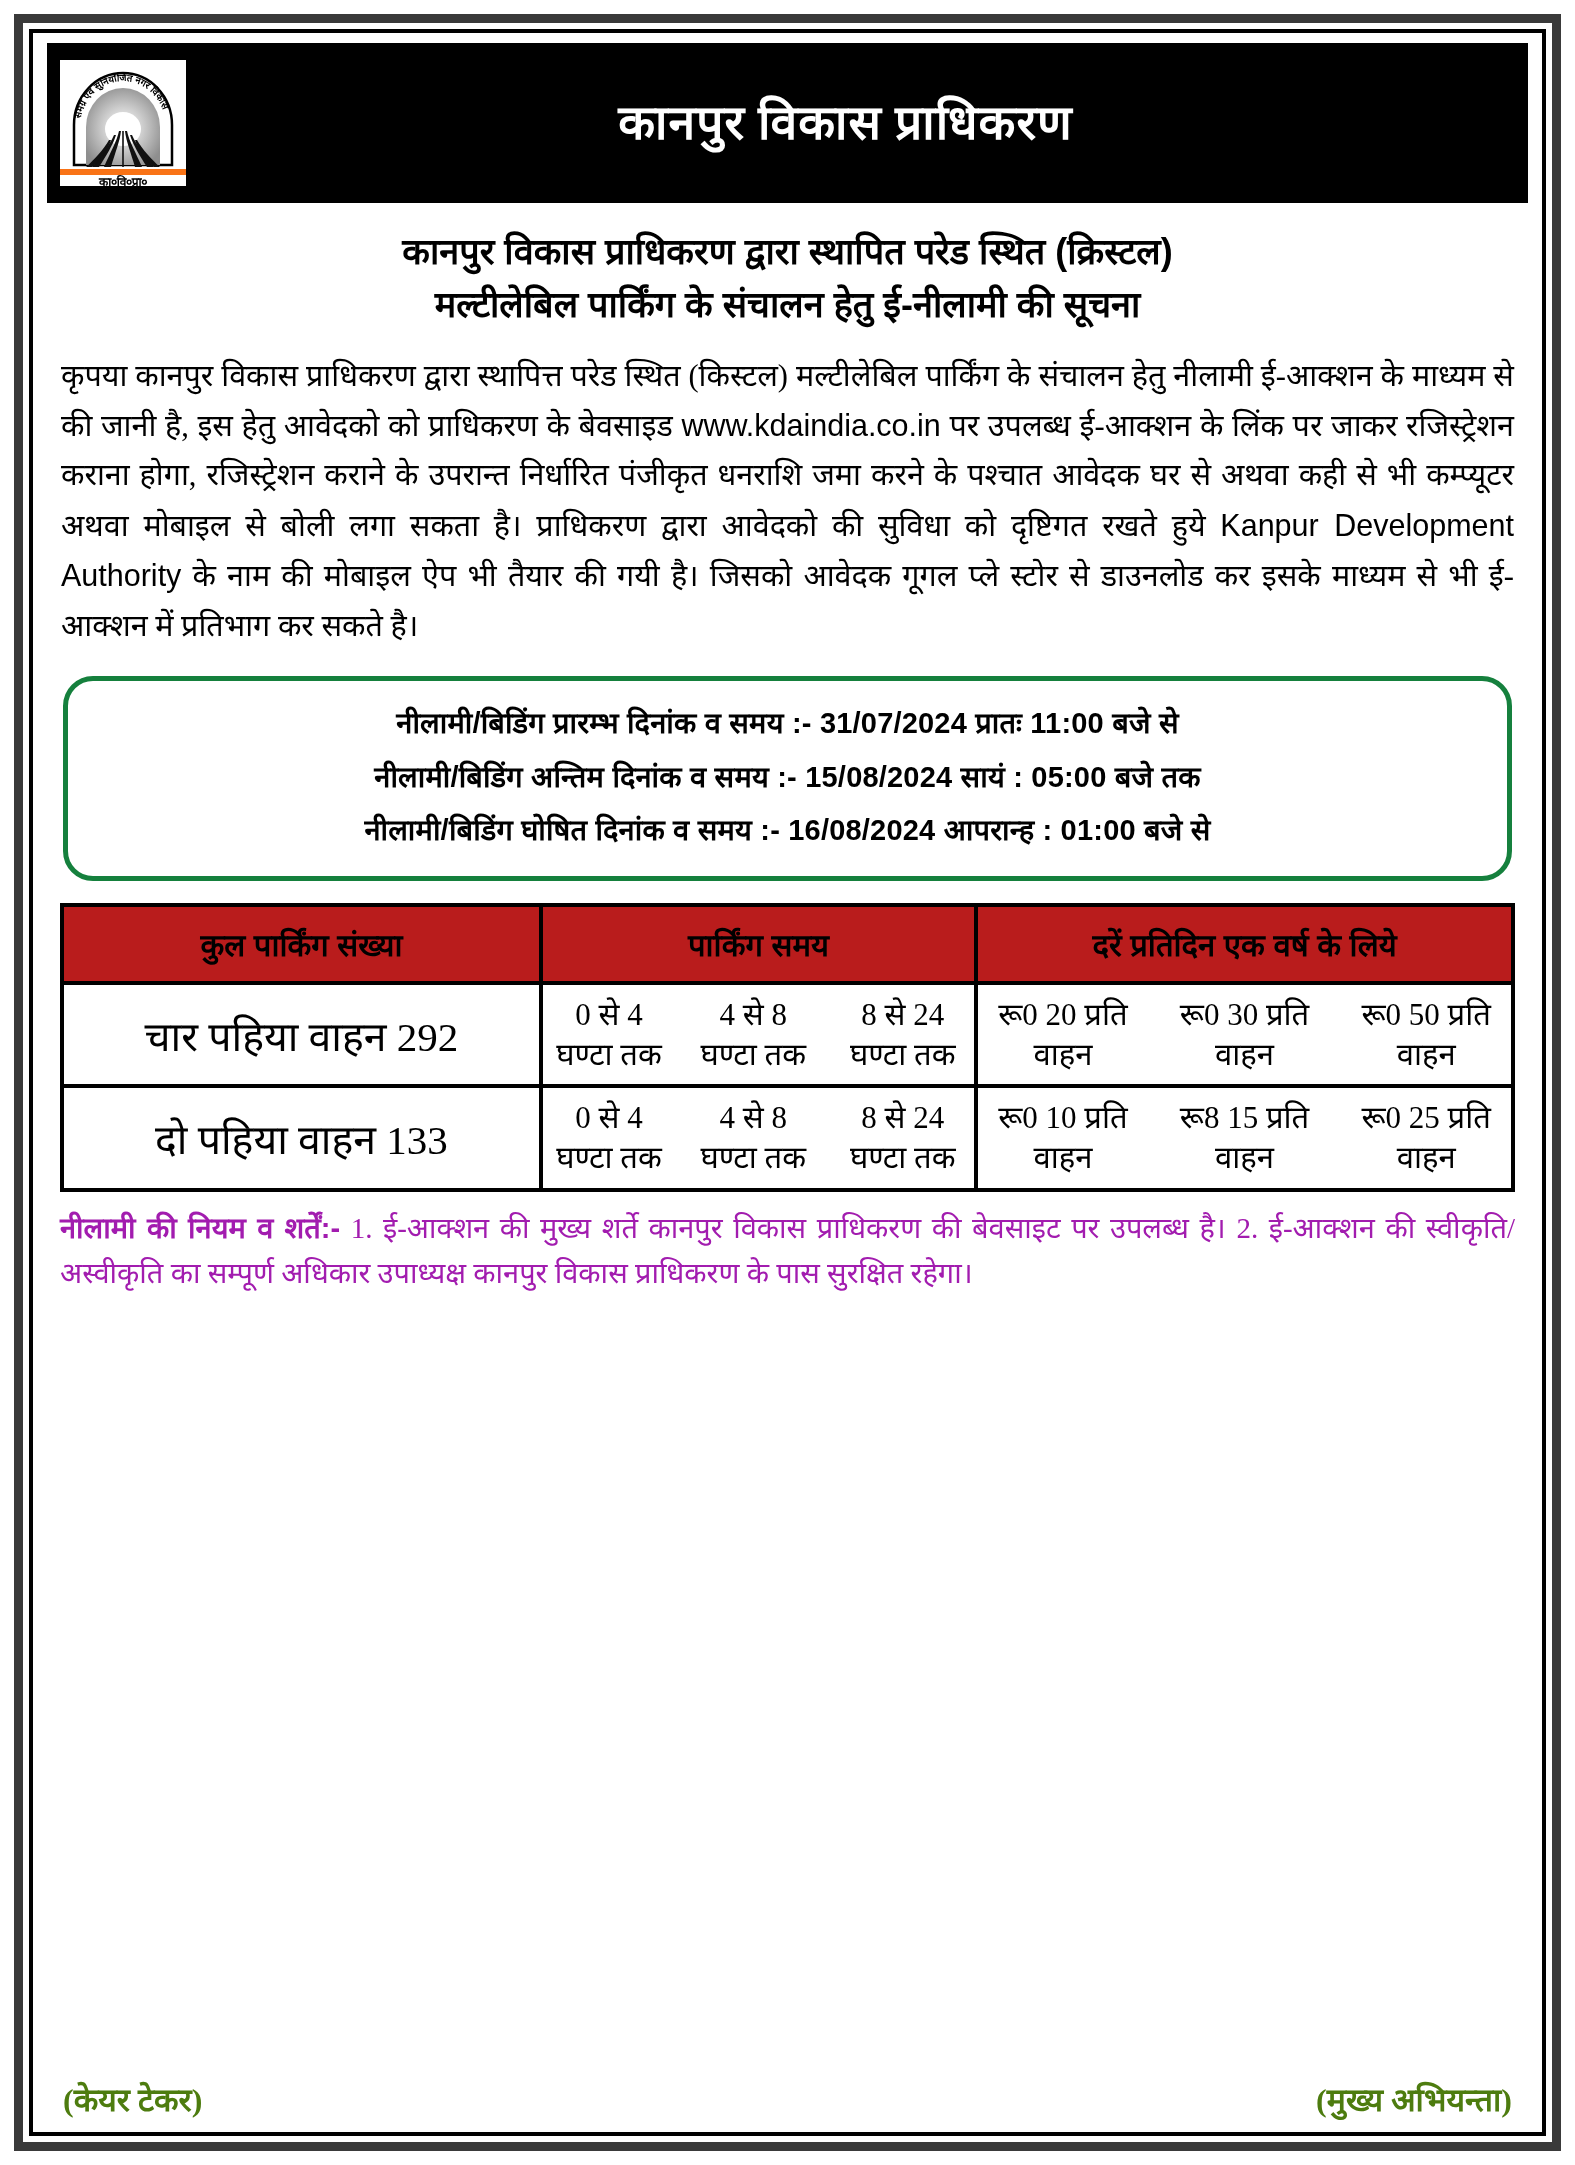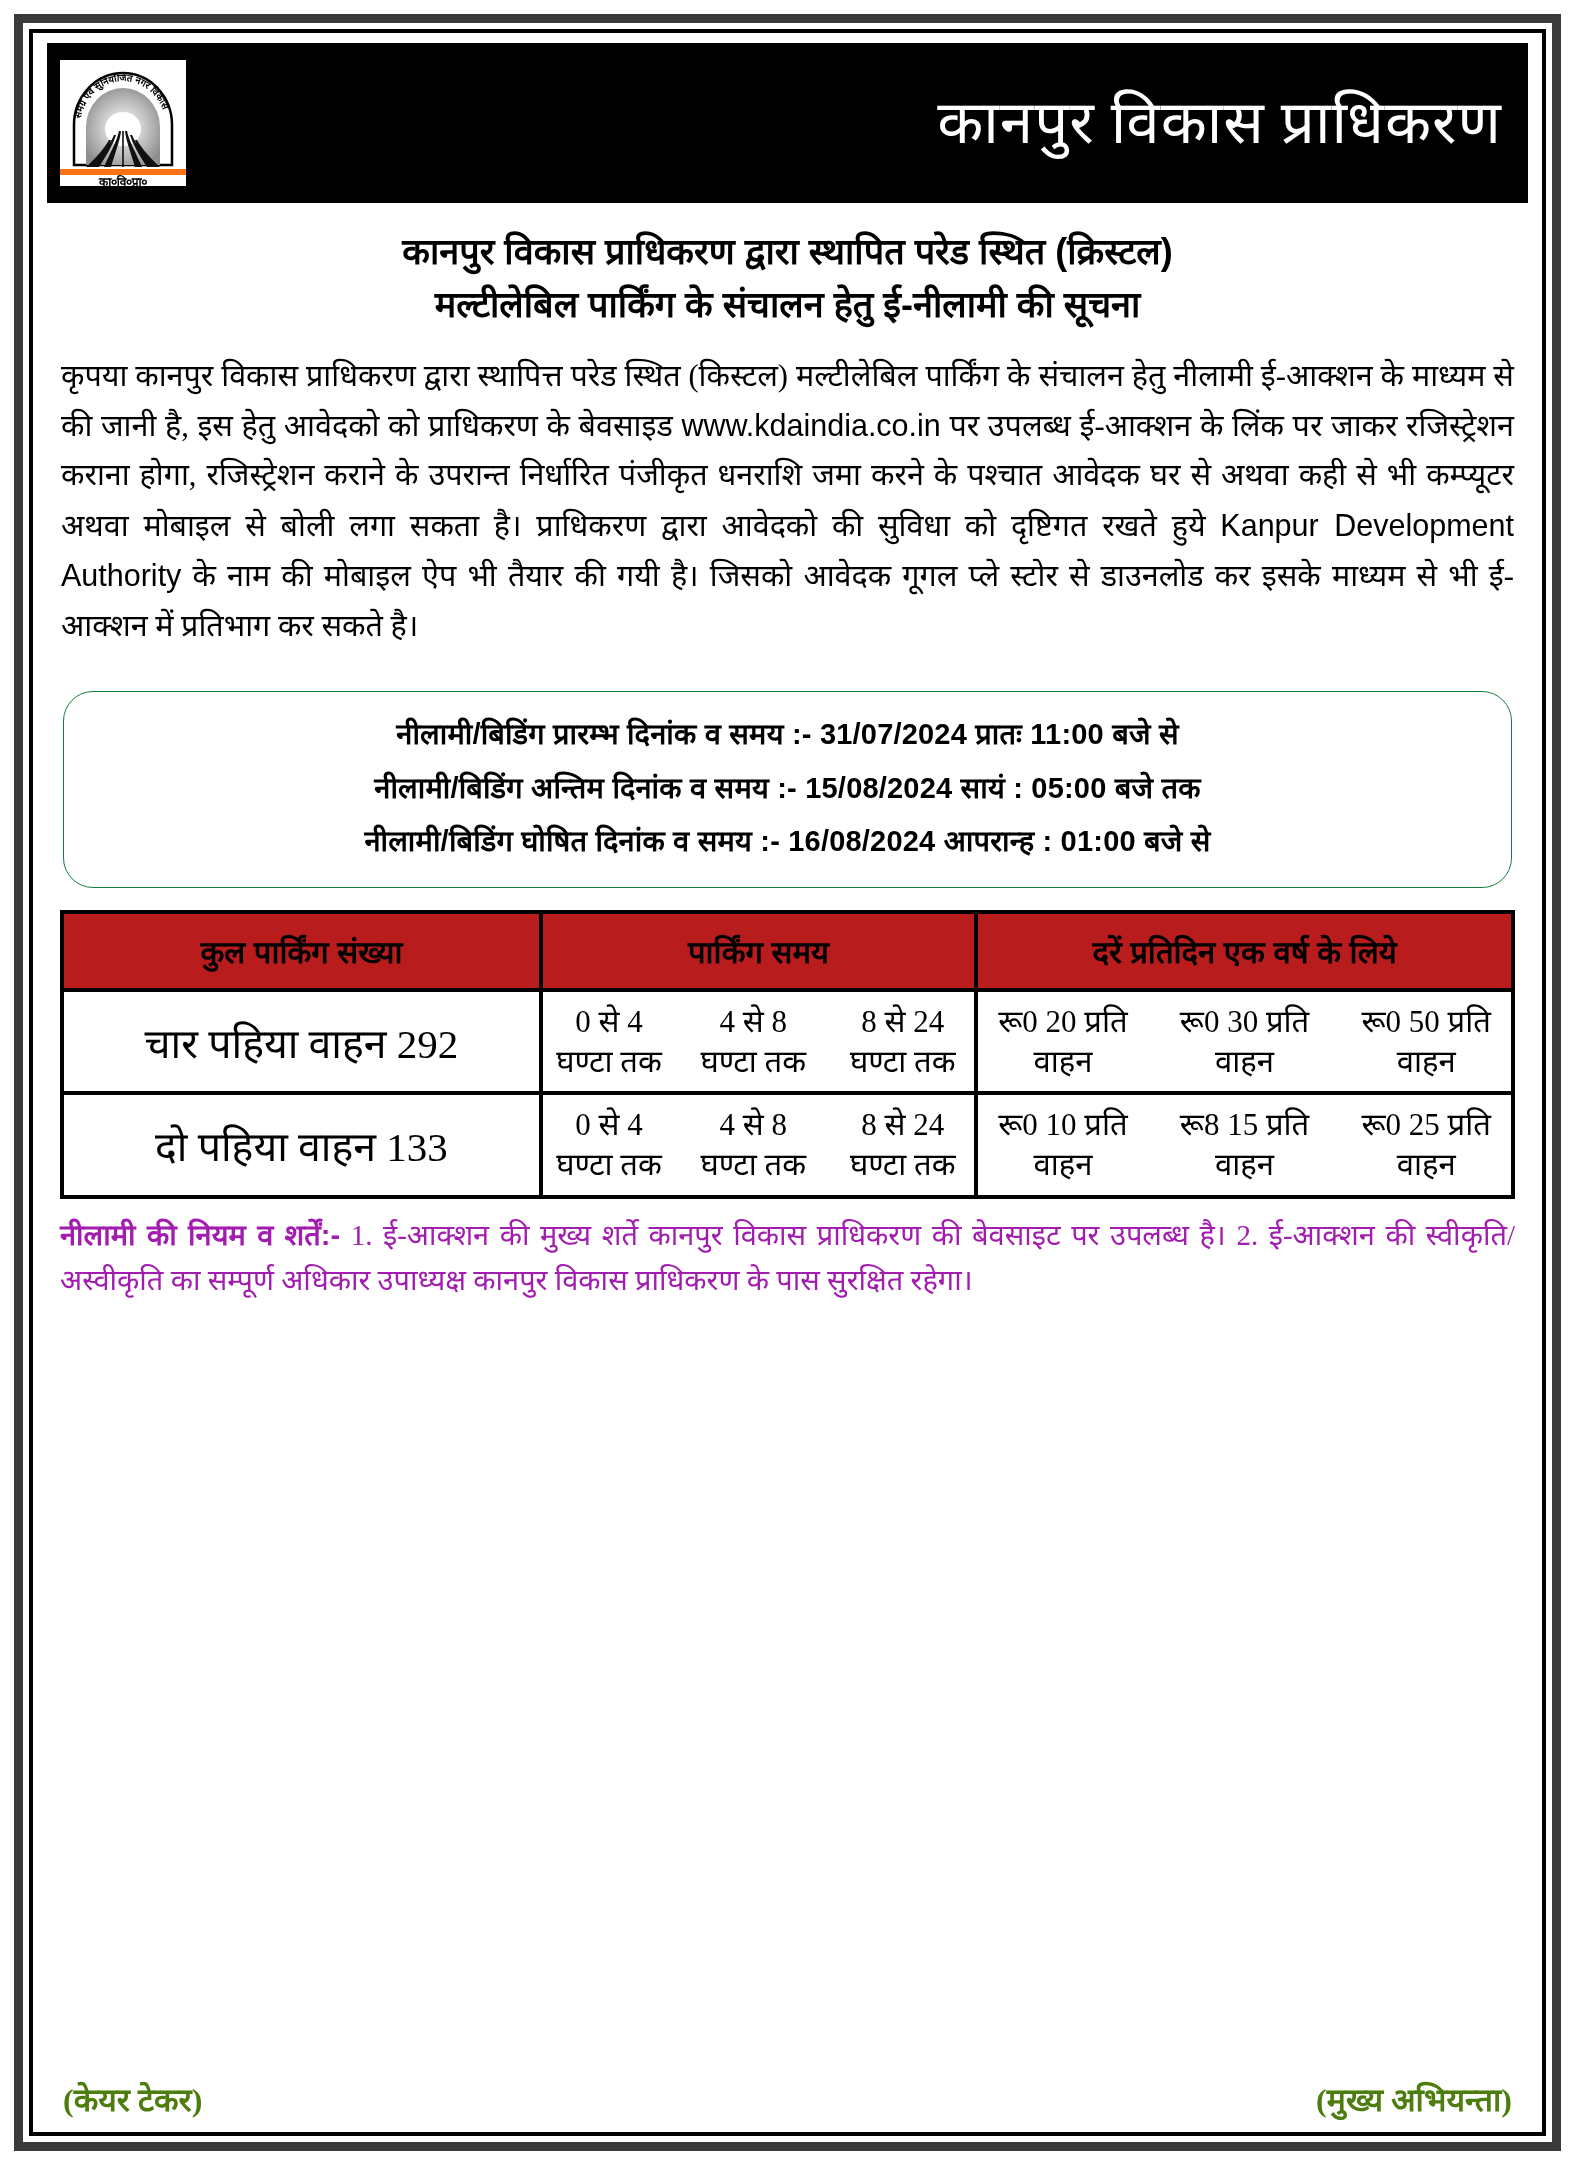--- a/index.html
+++ b/index.html
@@ -70,24 +70,24 @@
     border-top: 6px solid #f97316;
     border-bottom: 2px solid #000;
     width: 100%;
     text-align: center;
     color: #000;
     background: #fff;
     padding: 1px 0 1px 0;
   }
   .masthead-title {
     flex: 1 1 auto;
-    text-align: right;
+    text-align: center;
     color: #ffffff;
-    font-size: 60px;
-    font-weight: normal;
+    font-size: 48px;
+    font-weight: bold;
     letter-spacing: 1px;
     line-height: 1.05;
     padding-right: 16px;
     font-family: "Liberation Serif", serif;
   }
 
   
   .headline {
     text-align: center;
     font-weight: bold;
@@ -105,22 +105,22 @@
     line-height: 1.62;
     color: #000;
     text-align: justify;
     padding: 10px 14px 4px 14px;
     font-family: "Liberation Serif", serif;
   }
   .body-para .latin { font-family: "Liberation Sans", sans-serif; }
 
   
   .date-box {
-    margin: 36px 16px 16px 16px;
-    border: 1px solid #15803d;
+    margin: 21px 16px 16px 16px;
+    border: 5px solid #15803d;
     border-radius: 30px;
     padding: 16px 10px 18px 10px;
     text-align: center;
   }
   .date-line {
     font-size: 29px;
     font-weight: bold;
     line-height: 1.85;
     color: #000;
     white-space: nowrap;

